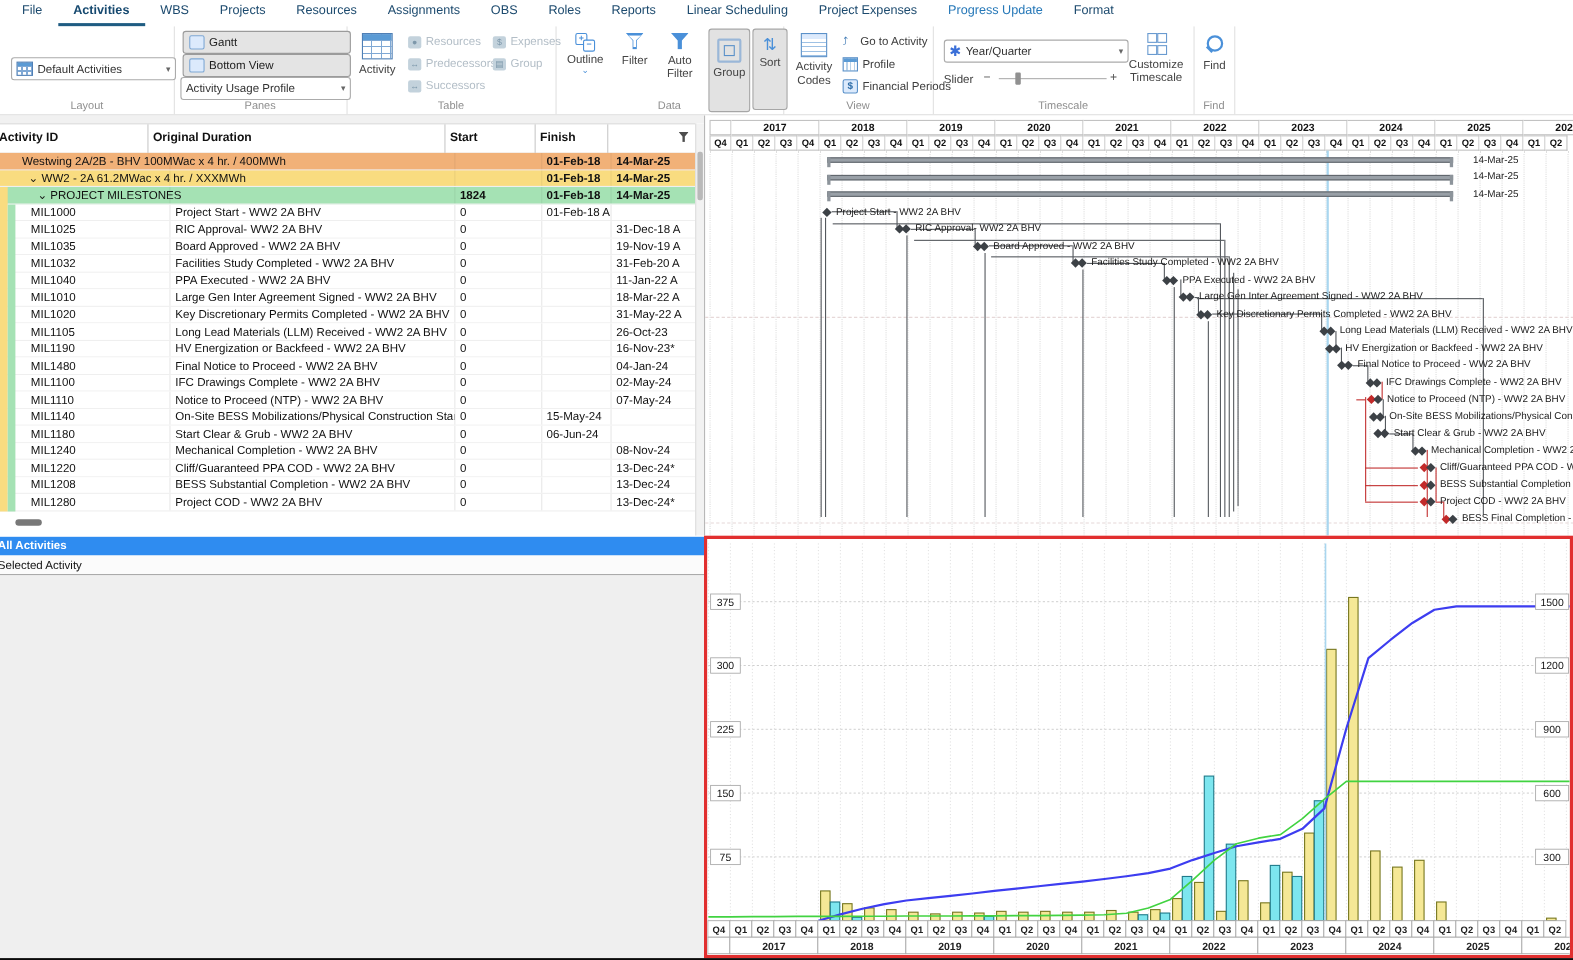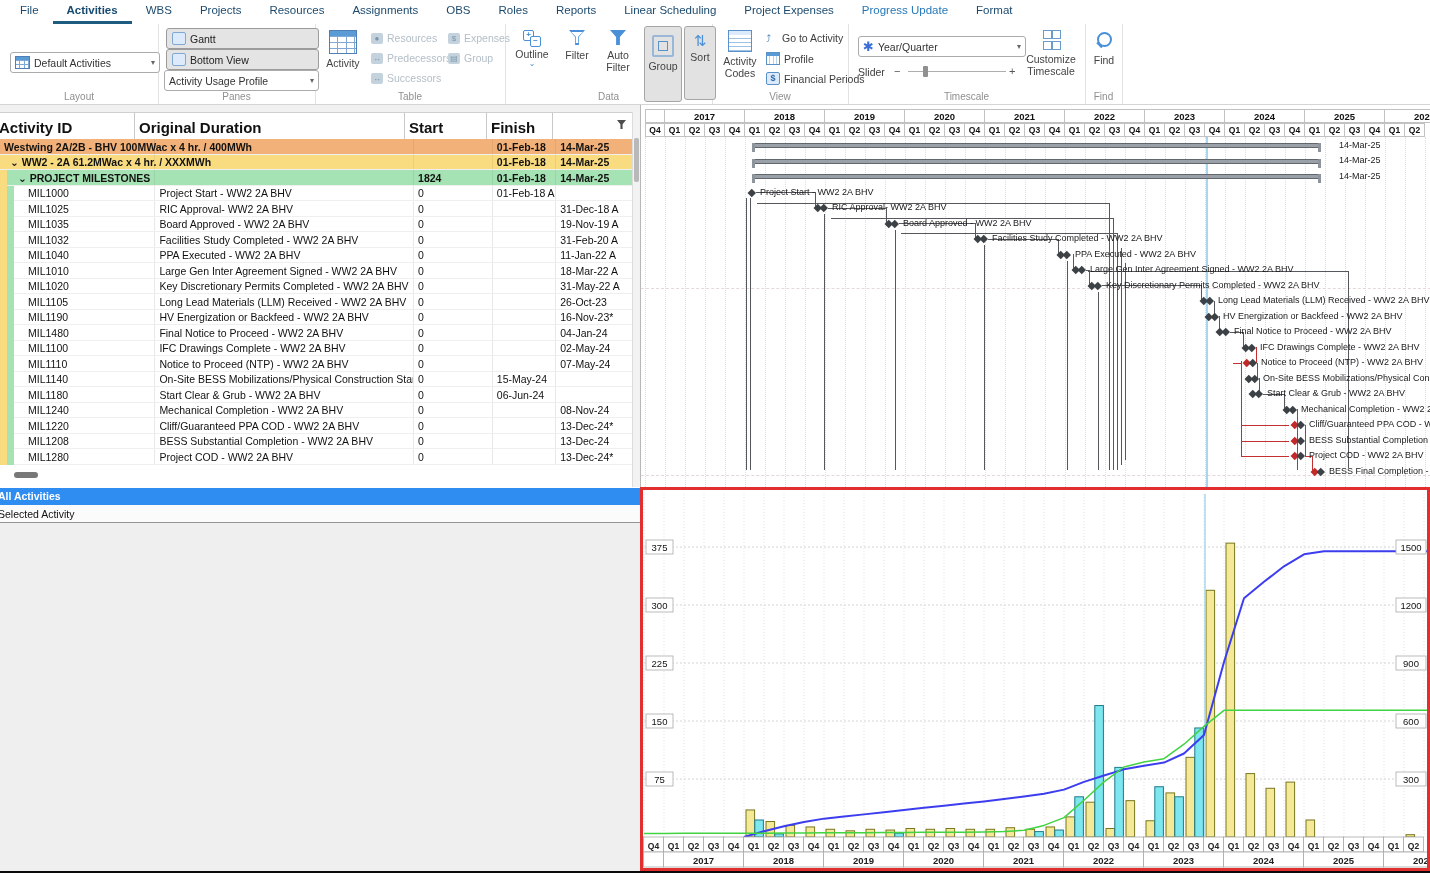--- a/index.html
+++ b/index.html
@@ -63,41 +63,41 @@
   .find-ic .handle{position:absolute;left:1px;top:12px;width:7px;height:2px;background:#4a90d9;transform:rotate(45deg);}
   .slider-track{position:absolute;height:1px;background:#adadad;}
   .slider-thumb{position:absolute;width:5px;height:11px;background:#909090;border-radius:1px;top:-5px;}
   .chev{font-size:8px;color:#4a90d9;line-height:7px;}
 
   
   #gapband{position:absolute;left:0;top:105px;width:1430px;height:7px;background:#f1f1f1;}
 
   
   #tablepane{position:absolute;left:0;top:112px;width:640px;height:375px;background:#fff;overflow:hidden;}
-  #thead{position:absolute;left:0;top:0;width:632px;height:26px;border-top:1px solid #cfcfcf;border-bottom:1px solid #9d9d9d;background:#fff;display:flex;font-size:15px;font-weight:bold;color:#111;}
+  #thead{position:absolute;left:0;top:0;width:632px;height:26px;border-top:1px solid #cfcfcf;border-bottom:1px solid #9d9d9d;background:#fff;display:flex;font-size:11px;font-weight:bold;color:#111;}
   .hc{box-sizing:border-box;border-right:1px solid #c9c9c9;padding:6px 0 0 4px;white-space:nowrap;overflow:hidden;}
   #thead .hc:nth-child(1){width:135px;text-indent:-5px;}
   #thead .hc:nth-child(2){width:270px;}
   #thead .hc:nth-child(3){width:82px;}
   #thead .hc:nth-child(4){width:66px;}
   #thead .hc:nth-child(5){width:79px;border-right:none;position:relative;}
   .hfunnel{position:absolute;right:6px;top:7px;width:9px;height:9px;clip-path:polygon(0 0,100% 0,62% 46%,62% 100%,38% 100%,38% 46%);background:#4d4d4d;}
   #tbody{position:absolute;left:0;top:27px;width:632px;}
   .trow{position:relative;display:flex;height:15.5px;box-sizing:border-box;font-size:10.5px;color:#111;background:#fff;border-bottom:1px solid #efefef;}
   .trow .c{box-sizing:border-box;border-right:1px solid #e8e8e8;padding:1.5px 0 0 4px;white-space:nowrap;overflow:hidden;}
   .c.c1{width:161px;padding-left:28px;}
   .c.c2{width:270px;}
   .c.c3{width:82px;}
   .c.c4{width:66px;}
   .c.c5{width:79px;border-right:none;}
   .band-orange{background:#f1b178;font-weight:bold;}
   .band-yellow{background:#f9dc80;font-weight:bold;}
   .band-green{background:#a5e2b4;font-weight:bold;}
   .band-orange .c,.band-yellow .c,.band-green .c{border-right-color:rgba(0,0,0,0.06);}
-  .bandname{position:absolute;top:1.5px;left:0;white-space:nowrap;font-weight:bold;}
+  .bandname{position:absolute;top:1.5px;left:16px;white-space:nowrap;font-weight:normal;}
   .ind0{padding-left:4px;}.ind1{padding-left:10px;}.ind2{padding-left:18px;}
   #stripY{position:absolute;left:0;width:7px;background:#f9dc80;}
   #stripG{position:absolute;left:7px;width:7px;background:#a5e2b4;}
   #vscroll{position:absolute;left:632px;top:0;width:8px;height:375px;background:#f2f2f2;border-left:1px solid #dcdcdc;}
   #vthumb{position:absolute;left:633.5px;top:26px;width:5px;height:44px;background:#b9b9b9;border-radius:2px;}
   #hthumb{position:absolute;left:14px;top:360px;width:24px;height:6px;background:#787878;border-radius:3px;}
 
   
   #ganttpane{position:absolute;left:640px;top:105px;width:790px;height:382px;background:#fff;border-left:1px solid #b8b8b8;overflow:hidden;}
   .tscell{position:absolute;box-sizing:border-box;border:1px solid #c2c2c2;border-left:none;background:#fff;text-align:center;color:#111;overflow:hidden;}

